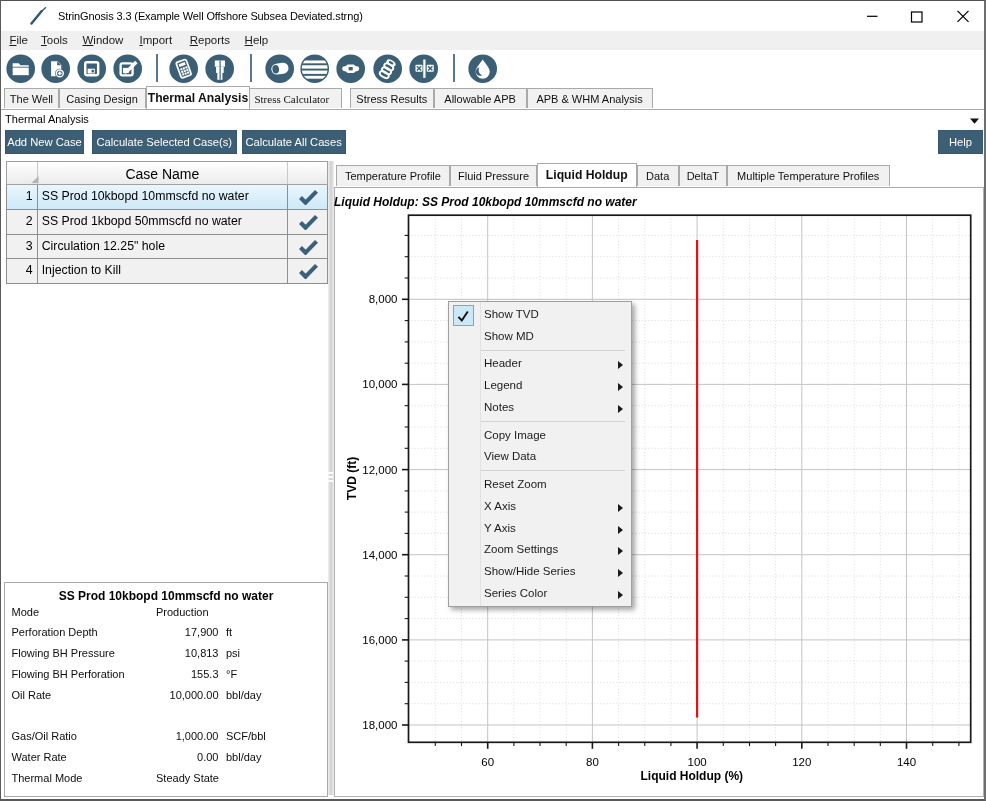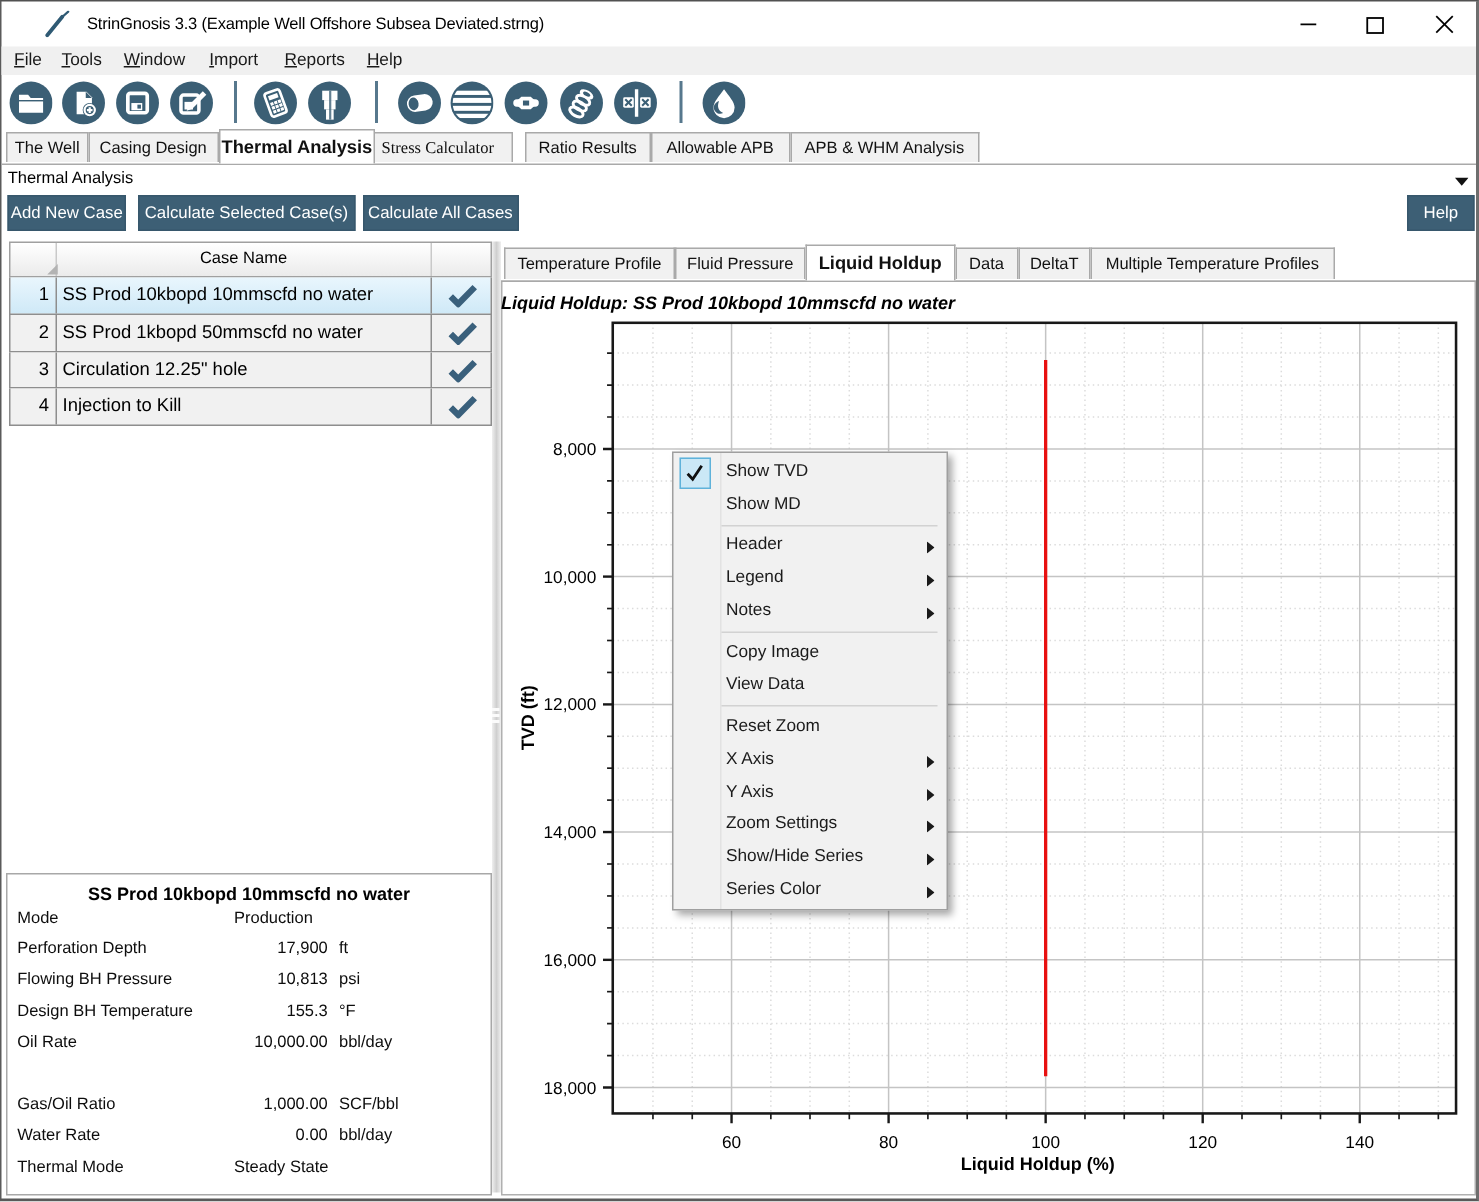--- a/index.html
+++ b/index.html
@@ -169,38 +169,38 @@
       <path fill="#3b5f75" d="M11.6 13.6c-1.5 3.8-.5 6.6 2.8 8.1-2.8 1.5-5.7-.3-6.3-2.9-.5-2.2 1.1-4.3 3.5-5.2z"></path>
     </svg>
     <div style="position:absolute;left:154.9px;top:53px;width:2.2px;height:27.5px;background:#57788d"></div>
     <div style="position:absolute;left:249.0px;top:53px;width:2.2px;height:27.5px;background:#57788d"></div>
     <div style="position:absolute;left:451.6px;top:53px;width:2.2px;height:27.5px;background:#57788d"></div>
  <div class="tabline" style="left:0;top:107.5px;width:983px;"></div>
  <div class="tab" style="left:3.3px;width:54.300000000000004px;top:86.7px;height:20.8px;">The Well</div>
     <div class="tab" style="left:57.6px;width:87.0px;top:86.7px;height:20.8px;">Casing Design</div>
     <div class="tab sel" style="left:144.6px;width:104.70000000000002px;top:84.7px;height:23px;">Thermal Analysis</div>
     <div class="tab" style="left:241px;width:99.69999999999999px;top:86.7px;height:20.8px;font-family:Liberation Serif, serif;">Stress Calculator</div>
-    <div class="tab" style="left:349px;width:83.60000000000002px;top:86.7px;height:20.8px;">Ratio Results</div>
+    <div class="tab" style="left:349px;width:83.60000000000002px;top:86.7px;height:20.8px;">Stress Results</div>
     <div class="tab" style="left:432.6px;width:93.0px;top:86.7px;height:20.8px;">Allowable APB</div>
     <div class="tab" style="left:525.6px;width:126.0px;top:86.7px;height:20.8px;">APB &amp; WHM Analysis</div>
  <div class="abs" style="left:4.1px;top:112px;font-size:11px;">Thermal Analysis</div>
  <svg class="abs" style="left:968.5px;top:116.5px" width="9" height="6" viewBox="0 0 9 6">
       <path d="M0 0.5 L9 0.5 L4.5 5.8 Z" fill="#111"></path>
     </svg>
  <div class="btn" style="left:4px;width:79px;">Add New Case</div>
  <div class="btn" style="left:90.6px;width:145.4px;">Calculate Selected Case(s)</div>
  <div class="btn" style="left:240.5px;width:104.2px;">Calculate All Cases</div>
  <div class="btn" style="left:937.1px;width:44.9px;">Help</div>
 
  <div class="abs" style="left:5px;top:160px;width:321.9px;height:24px;background:linear-gradient(#ffffff,#ebebeb);border:1px solid #a0a0a0;">
   <div class="abs" style="left:0;top:0;bottom:0;width:30.6px;border-right:1px solid #c9c9c9;"></div>
   <svg class="abs" style="left:22.5px;top:13.5px" width="10" height="8">
         <path d="M8.5 7 L1.5 7 L8.5 0 Z" fill="#b3b3b3"></path>
       </svg>
-  <div class="abs" style="left:30.6px;top:4px;width:249.5px;text-align:center;font-size:11px;">Case Name</div>
+  <div class="abs" style="left:30.6px;top:4px;width:249.5px;text-align:center;font-size:14px;">Case Name</div>
   <div class="abs" style="left:280.1px;top:0;bottom:0;width:1px;background:#c9c9c9;"></div>
  </div>
  <div class="trow tsel" style="top:184.0px;height:24.8px;">
 <div class="tnum">1</div>
       <div class="tname">SS Prod 10kbopd 10mmscfd no water</div>
 <div class="tchk"><svg width="21" height="16" viewBox="0 0 21 16">
           <path d="M2.5 8.6l5 5L18.5 2.4" fill="none" stroke="#3a607c" stroke-width="4.2"></path>
         </svg></div>
     </div>
     <div class="trow" style="top:208.8px;height:24.8px;">
@@ -240,21 +240,21 @@
       <span class="dlab">Perforation Depth</span>
       <span class="dval">17,900</span>
       <span class="dunit">ft</span>
     </div>
     <div class="drow" style="top:646.1px">
       <span class="dlab">Flowing BH Pressure</span>
       <span class="dval">10,813</span>
       <span class="dunit">psi</span>
     </div>
     <div class="drow" style="top:666.9px">
-      <span class="dlab">Design BH Temperature</span>
+      <span class="dlab">Flowing BH Perforation</span>
       <span class="dval">155.3</span>
       <span class="dunit">°F</span>
     </div>
     <div class="drow" style="top:687.7px">
       <span class="dlab">Oil Rate</span>
       <span class="dval">10,000.00</span>
       <span class="dunit">bbl/day</span>
     </div>
     <div class="drow" style="top:729.3px">
       <span class="dlab">Gas/Oil Ratio</span>

